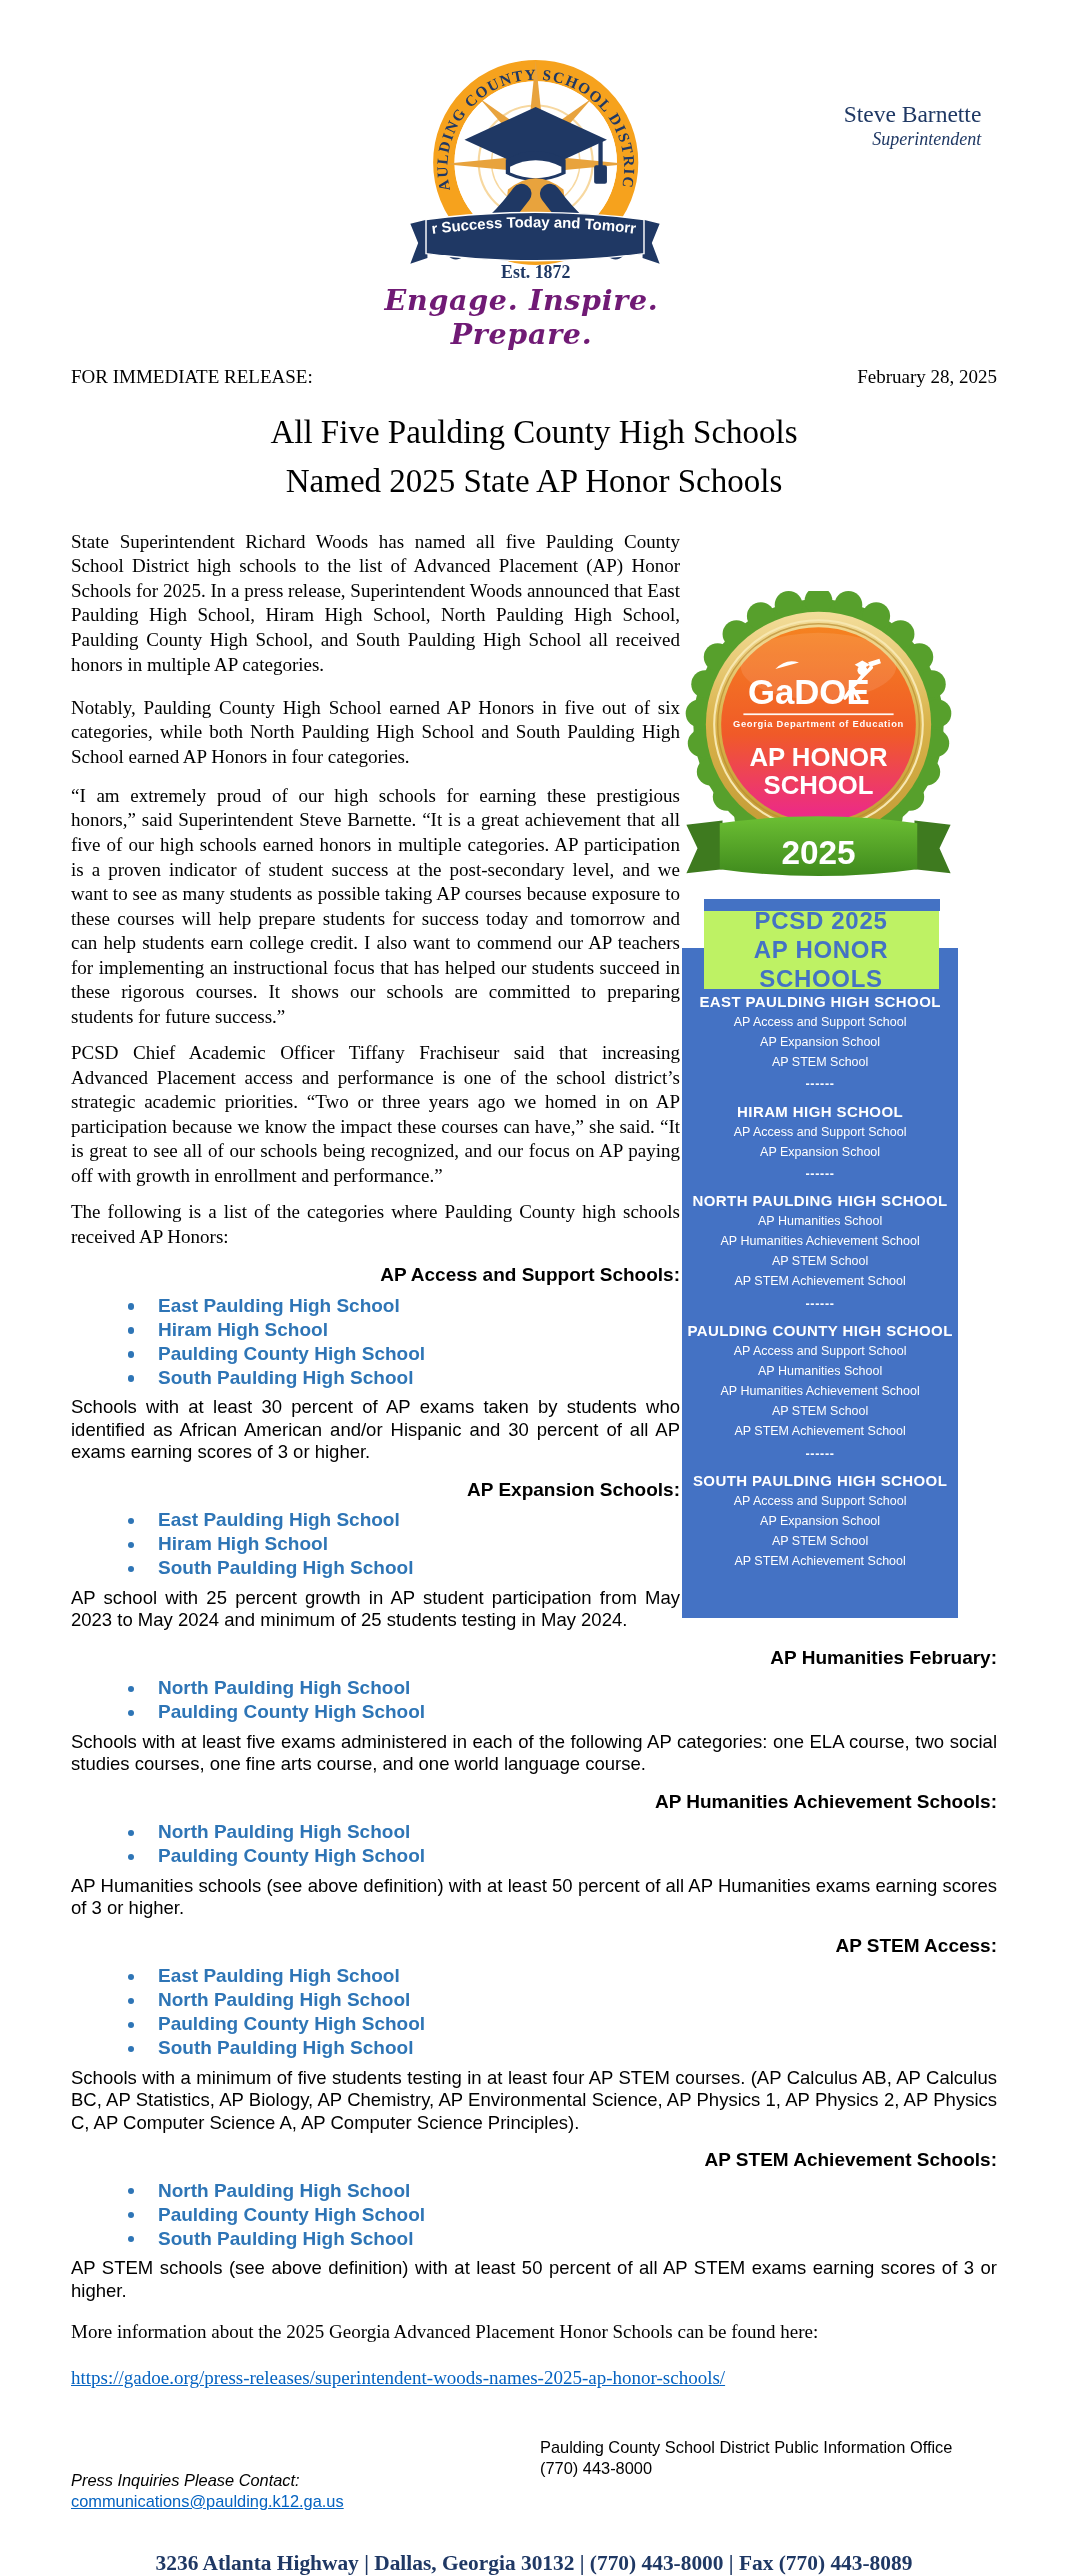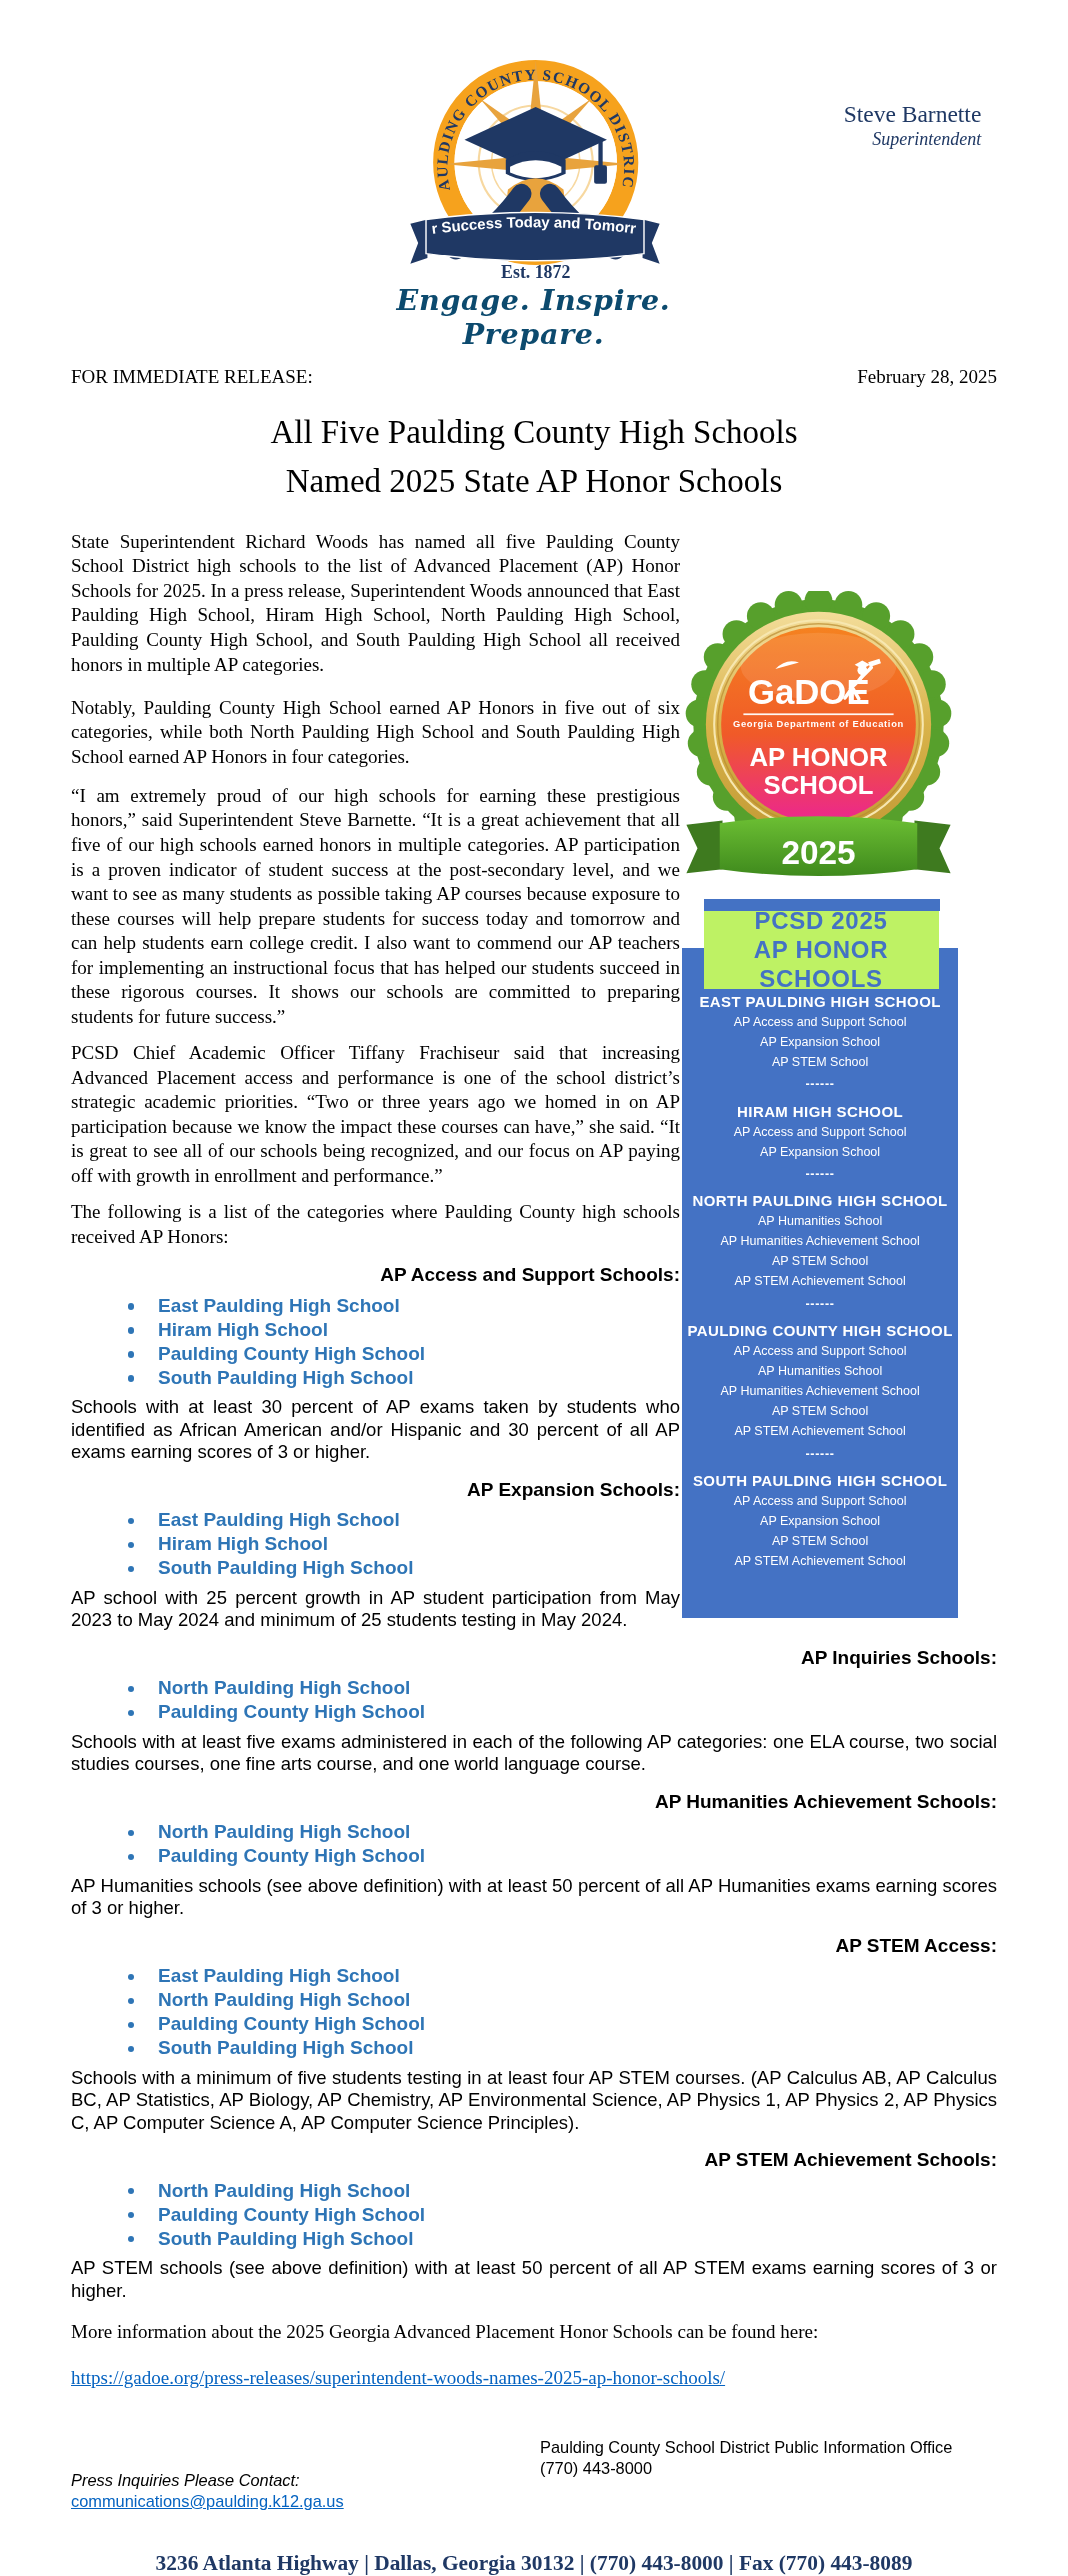--- a/index.html
+++ b/index.html
@@ -8,23 +8,23 @@
     position:relative; width:1068px; height:2576px; margin:0 auto;
     background:#ffffff; overflow:hidden; color:#000;
     font-family:"Liberation Serif","DejaVu Serif",serif;
   }
   .content { position:relative; width:926px; margin-left:71px; }
 
   
   .header { position:relative; height:360px; }
   .logo-svg { position:absolute; left:335px; top:20px; width:258px; height:265px; }
   .tagline {
-    position:absolute; left:306px; top:283px; width:313px; text-align:center;
+    position:absolute; left:294px; top:283px; width:313px; text-align:center;
     font-family:"DejaVu Serif","Liberation Serif",serif; font-style:italic; font-weight:bold;
-    font-size:28.5px; letter-spacing:0.7px; color:#0c4a6e;
+    font-size:28.5px; letter-spacing:0.7px; color:#701a75;
   }
   .signature { position:absolute; right:15.7px; top:101px; text-align:right; color:#1F3864; }
   .sig-name  { font-size:23.5px; }
   .sig-title { font-size:18px; font-style:italic; margin-top:1.4px; }
 
   
   .release-row { display:flex; justify-content:space-between; font-size:19px; margin-top:5.7px; }
   .doc-title { margin-top:20px; text-align:center; font-size:33px; font-weight:normal; line-height:49px; color:#000; }
 
   
@@ -307,21 +307,21 @@
     <h2 class="section-heading">AP Expansion Schools:</h2>
     <ul class="bullets">
               <li>East Paulding High School</li>
               <li>Hiram High School</li>
               <li>South Paulding High School</li>
             </ul>
     <p class="section-desc">AP school with 25 percent growth in AP student participation from May 2023 to May 2024 and minimum of 25 students testing in May 2024.</p>
   </section>
 
   <section class="category-section">
-    <h2 class="section-heading">AP Inquiries Schools:</h2>
+    <h2 class="section-heading">AP Humanities February:</h2>
     <ul class="bullets">
               <li>North Paulding High School</li>
               <li>Paulding County High School</li>
             </ul>
     <p class="section-desc">Schools with at least five exams administered in each of the following AP categories: one ELA course, two social studies courses, one fine arts course, and one world language course.</p>
   </section>
 
   <section class="category-section">
     <h2 class="section-heading">AP Humanities Achievement Schools:</h2>
     <ul class="bullets">

